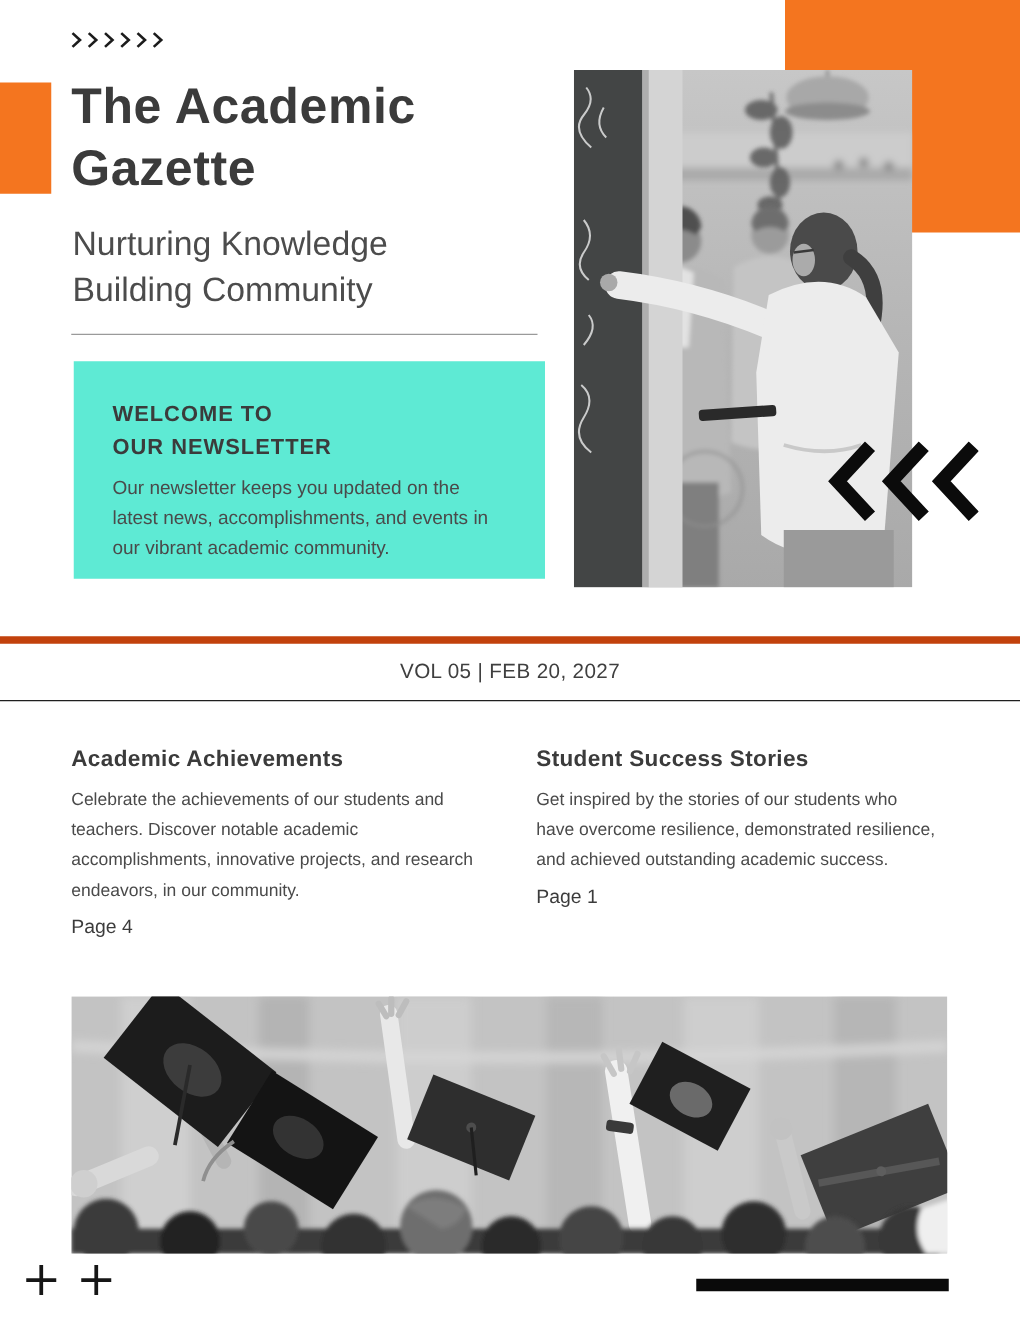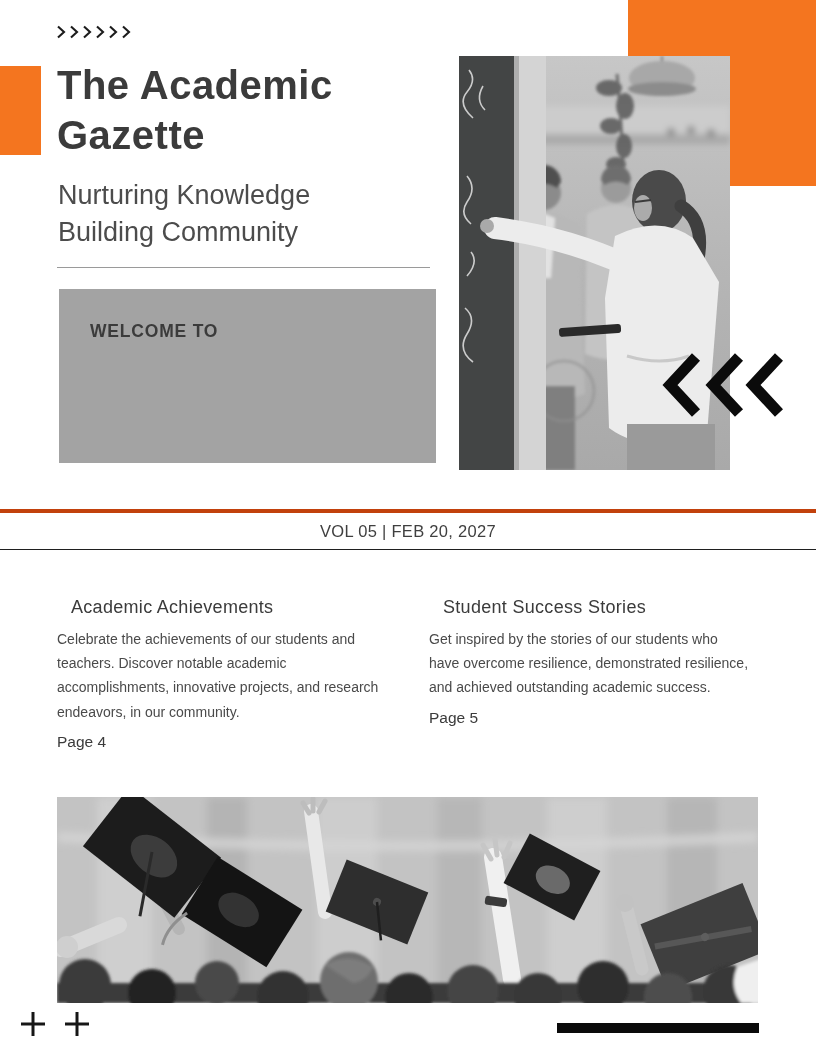--- a/index.html
+++ b/index.html
@@ -22,49 +22,49 @@
     font-size:40px; line-height:50px; font-weight:800;
     letter-spacing:0.5px; color:#3b3b3b;
   }
   .subtitle { left:58px; top:177px; width:320px; }
   .subtitle .line { font-size:27px; line-height:37px; font-weight:400; color:#4c4c4c; }
   .rule { left:57px; top:267px; width:373px; height:0; border-top:1px solid #9a9a9a; }
 
   
   .welcome {
     left:59px; top:289px; width:377px; height:174px;
-    background:#a3a3a3; padding:29px 38px 0 31px; z-index:2;
+    background:#5eead4; padding:29px 38px 0 31px; z-index:2;
   }
   .welcome h2 {
     font-size:17.5px; line-height:26px; font-weight:800;
     letter-spacing:0.8px; color:#3b3b3b;
   }
   .welcome p {
     margin-top:9px; width:318px;
     font-size:15.2px; line-height:24.2px; color:#4a4a4a;
   }
 
   
   .hero { left:459px; top:56px; width:271px; height:414px; z-index:2; overflow:hidden; }
   .hero svg { display:block; }
   .back-chevrons { left:661px; top:353px; z-index:3; }
 
   
   .issue-bar {
-    left:0; top:509px; width:816px; height:41px;
-    border-top:4px solid #c2410c; border-bottom:1px solid #1f1f1f;
+    left:0; top:509px; width:816px; height:52px;
+    border-top:6px solid #c2410c; border-bottom:1px solid #1f1f1f;
     display:flex; align-items:center; justify-content:center;
   }
   .issue-bar span { font-size:16.5px; color:#3f3f3f; letter-spacing:0.3px; }
 
   
   .col { top:597px; }
   .col-1 { left:57px;  width:332px; }
   .col-2 { left:429px; width:322px; }
-  .col h3 { font-size:18px; font-weight:400; letter-spacing:0.3px; color:#3b3b3b;margin-left:14px; }
+  .col h3 { font-size:18px; font-weight:700; letter-spacing:0.3px; color:#3b3b3b; }
   .col p  { margin-top:9px; font-size:14px; line-height:24.2px; color:#4a4a4a; }
   .col .page-ref { margin-top:9px; font-size:15.5px; font-weight:400; color:#3b3b3b; }
 
   
   .footer-photo { left:57px; top:797px; width:701px; height:206px; overflow:hidden; }
   .plus-marks { left:20px; top:1010px; }
   .footer-bar { left:557px; top:1023px; width:202px; height:10px; background:#0a0a0a; }
 </style>
 </head>
 <body>
@@ -91,21 +91,23 @@
   </div>
   <div class="abs subtitle">
     <div class="line">Nurturing Knowledge</div>
     <div class="line">Building Community</div>
   </div>
   <div class="abs rule"></div>
 
   <div class="abs welcome">
     <h2>
       <span>WELCOME TO</span><br>
+      <span>OUR NEWSLETTER</span>
     </h2>
+    <p>Our newsletter keeps you updated on the latest news, accomplishments, and events in our vibrant academic community.</p>
   </div>
 
   <div class="abs hero">
     <svg width="271" height="414" viewBox="0 0 271 414" preserveAspectRatio="none">
       <defs>
         <filter id="b1" x="-30%" y="-30%" width="160%" height="160%">
             <feGaussianBlur stdDeviation="3"></feGaussianBlur>
           </filter>
         <filter id="b2" x="-30%" y="-30%" width="160%" height="160%">
             <feGaussianBlur stdDeviation="1.6"></feGaussianBlur>
@@ -191,21 +193,21 @@
   </div>
 
   <div class="abs col col-1">
     <h3>Academic Achievements</h3>
     <p>Celebrate the achievements of our students and teachers. Discover notable academic accomplishments, innovative projects, and research endeavors, in our community.</p>
     <div class="page-ref">Page 4</div>
   </div>
   <div class="abs col col-2">
     <h3>Student Success Stories</h3>
     <p>Get inspired by the stories of our students who have overcome resilience, demonstrated resilience, and achieved outstanding academic success.</p>
-    <div class="page-ref">Page 5</div>
+    <div class="page-ref">Page 1</div>
   </div>
 
   <div class="abs footer-photo">
     <svg width="701" height="206" viewBox="0 0 701 206" preserveAspectRatio="none">
       <defs>
         <filter id="fb1" x="-30%" y="-30%" width="160%" height="160%">
             <feGaussianBlur stdDeviation="4"></feGaussianBlur>
           </filter>
         <filter id="fb2" x="-30%" y="-30%" width="160%" height="160%">
             <feGaussianBlur stdDeviation="1.5"></feGaussianBlur>

